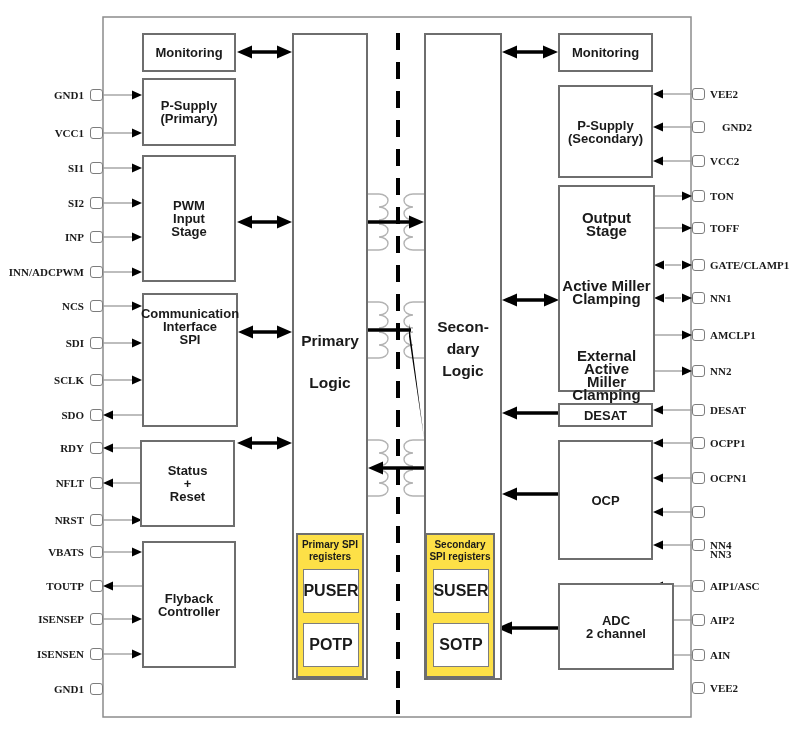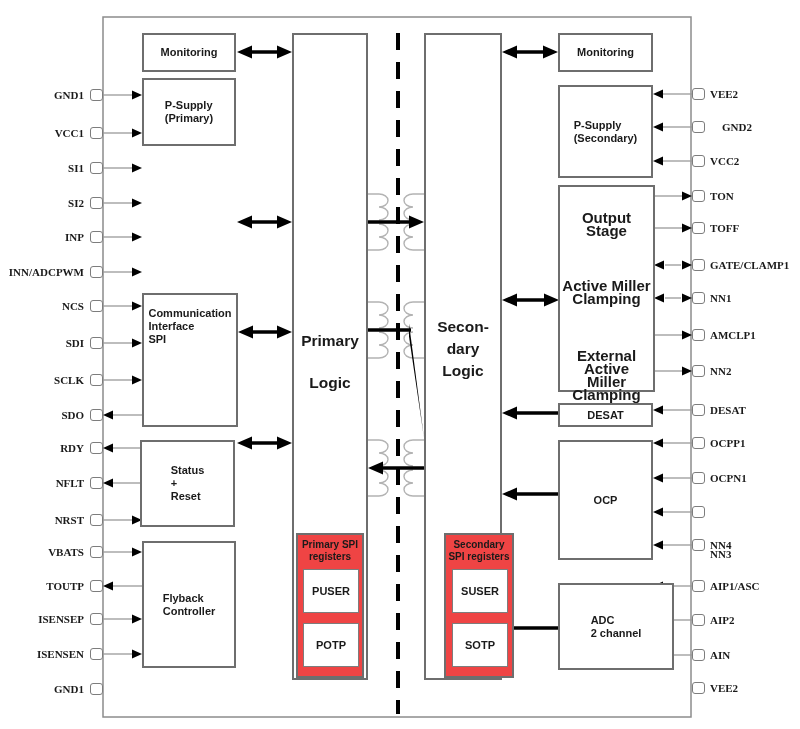--- a/index.html
+++ b/index.html
@@ -4,38 +4,38 @@
 <style>
   html,body{margin:0;padding:0;background:#fff;}
   .stage{
     position:relative;width:800px;height:729px;background:#fff;overflow:hidden;
     font-family:"Liberation Sans","DejaVu Sans",sans-serif;color:#1a1a1a;
   }
   .stage svg{position:absolute;left:0;top:0;}
   .blk{
     position:absolute;box-sizing:border-box;background:#fff;
     border:2px solid #6e6e6e;display:flex;align-items:center;justify-content:center;
-    font-weight:bold;font-size:11px;line-height:13px;white-space:pre-line;
+    text-align:center;font-weight:bold;font-size:13px;line-height:13px;white-space:pre-line;
   }
   .logic{position:absolute;box-sizing:border-box;background:#fff;border:2px solid #6e6e6e;}
   .logic-label{
     position:absolute;left:0;right:0;text-align:center;font-weight:bold;
     font-size:15.5px;line-height:21px;white-space:pre-line;
   }
   .spi{
-    position:absolute;box-sizing:border-box;background:#ef4444;border:2px solid #6e6e6e;
+    position:absolute;box-sizing:border-box;background:#fde047;border:2px solid #6e6e6e;
   }
   .spi-title{
     position:absolute;left:0;right:0;top:4px;text-align:center;font-weight:bold;
     font-size:10px;line-height:11.5px;white-space:pre-line;
   }
   .reg{
     position:absolute;box-sizing:border-box;background:#fff;border:1.5px solid #7d7d7d;
     display:flex;align-items:center;justify-content:center;
-    font-weight:bold;font-size:11px;
+    font-weight:bold;font-size:16px;
   }
   .pin{
     position:absolute;box-sizing:border-box;width:13px;height:12px;background:#fff;
     border:1.5px solid #7d7d7d;border-radius:3px;
   }
   .plabel{
     position:absolute;height:14px;line-height:14px;font-weight:bold;font-size:11px;
     white-space:nowrap;
     font-family:Liberation Serif, serif;
   }
@@ -205,30 +205,33 @@
 dary
 Logic</div>
   </div>
 
   <div class="spi" style="left:296px;top:533px;width:68px;height:145px;">
     <div class="spi-title">Primary SPI
 registers</div>
     <div class="reg" style="left:5px;top:34px;width:56px;height:44px;">PUSER</div>
     <div class="reg" style="left:5px;top:88px;width:56px;height:44px;">POTP</div>
   </div>
-  <div class="spi" style="left:444px;top:533px;width:70px;height:145px;">
+  <div class="spi" style="left:425px;top:533px;width:70px;height:145px;">
     <div class="spi-title">Secondary
 SPI registers</div>
     <div class="reg" style="left:6px;top:34px;width:56px;height:44px;">SUSER</div>
     <div class="reg" style="left:6px;top:88px;width:56px;height:44px;">SOTP</div>
   </div>
 
   <div class="blk" style="left:142px;top:33px;width:94px;height:39px;">Monitoring</div>
   <div class="blk" style="left:142px;top:78px;width:94px;height:68px;">P-Supply
 (Primary)</div>
+  <div class="blk" style="left:142px;top:155px;width:94px;height:127px;">PWM
+Input
+Stage</div>
   <div class="blk" style="left:142px;top:293px;width:96px;height:134px;align-items:flex-start;padding-top:12px;">Communication
 Interface
 SPI</div>
   <div class="blk" style="left:140px;top:440px;width:95px;height:87px;">Status
 +
 Reset</div>
   <div class="blk" style="left:142px;top:541px;width:94px;height:127px;">Flyback
 Controller</div>
 
   <div class="blk" style="left:558px;top:33px;width:95px;height:39px;">Monitoring</div>

